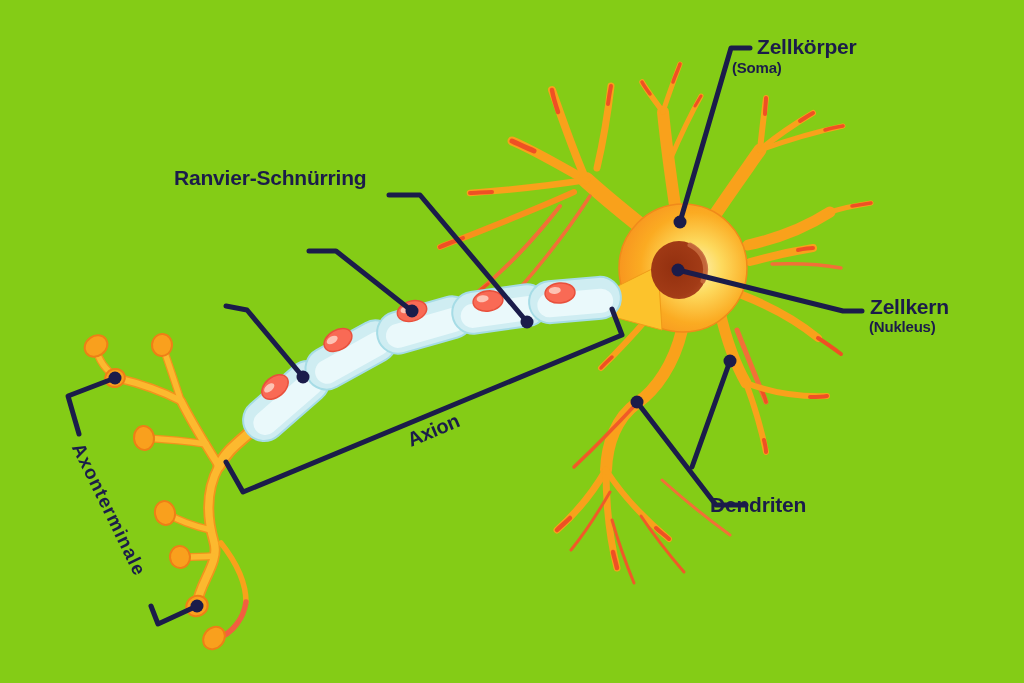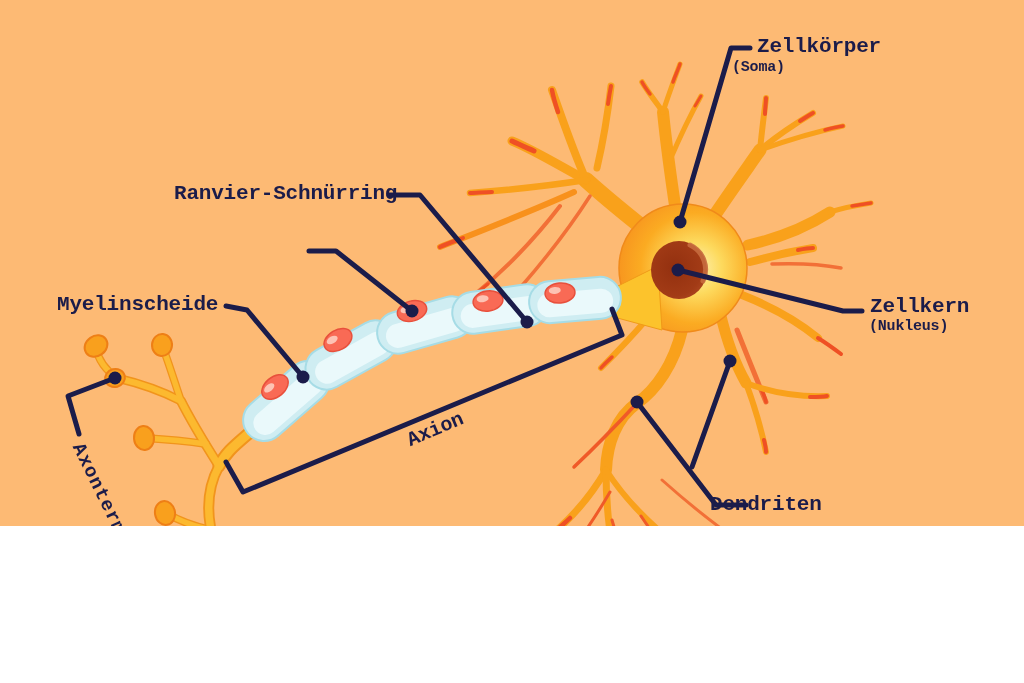--- a/index.html
+++ b/index.html
@@ -1,21 +1,21 @@
 <!DOCTYPE html>
 <html><head>
 <meta charset="utf-8">
 <style>
   html,body{margin:0;padding:0;}
   .stage{
     position:relative;
-    width:1024px;height:526px;
-    background:#fdba74;
+    width:1024px;height:683px;
+    background:#84cc16;
     overflow:hidden;
-    font-family:Liberation Mono, monospace;
+    font-family:Liberation Sans, sans-serif;
   }
   .stage svg{position:absolute;left:0;top:0;}
   .label{
     position:absolute;
     font-weight:700;
     color:#1B1C4A;
     white-space:nowrap;
     line-height:1.1;
     letter-spacing:-0.2px;
   }
@@ -229,20 +229,19 @@
     <circle cx="197" cy="606" r="6.5"></circle>
   </g>
 </svg>
 
 <div class="label lbl-main" style="left:757px;top:35px;">Zellkörper</div>
 <div class="label lbl-sub" style="left:732px;top:60px;">(Soma)</div>
 
 <div class="label lbl-main" style="left:870px;top:295px;">Zellkern</div>
 <div class="label lbl-sub" style="left:869px;top:319px;">(Nukleus)</div>
 
-<div class="label lbl-main" style="left:174px;top:182px;">Ranvier-Schnürring</div>
-<div class="label lbl-main" style="left:57px;top:293px;">Myelinscheide</div>
+<div class="label lbl-main" style="left:174px;top:166px;">Ranvier-Schnürring</div>
 <div class="label lbl-main" style="left:710px;top:493px;">Dendriten</div>
 
 <div class="label lbl-axion" style="left:406px;top:419px;">Axion</div>
 <div class="label lbl-axterm" style="left:86px;top:440px;">Axonterminale</div>
 
 </div>
 
 </body></html>

